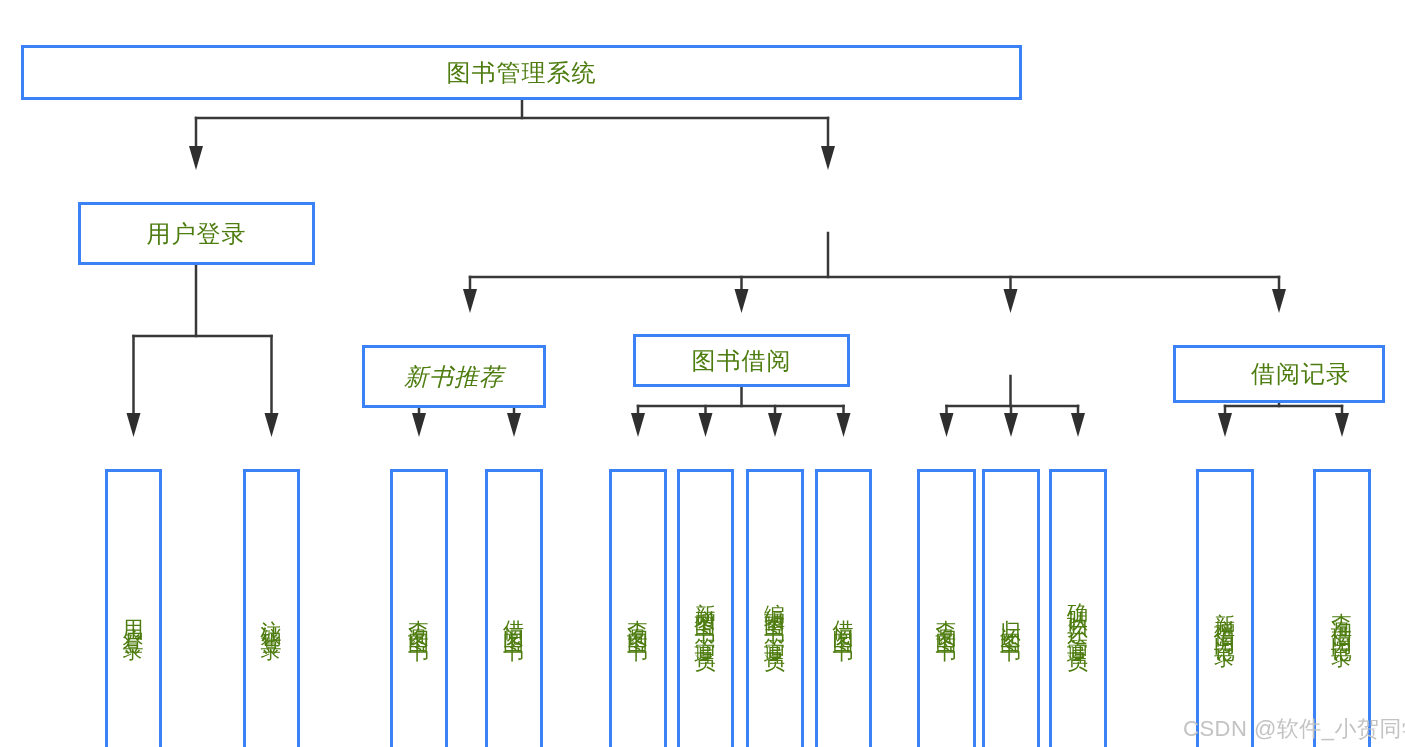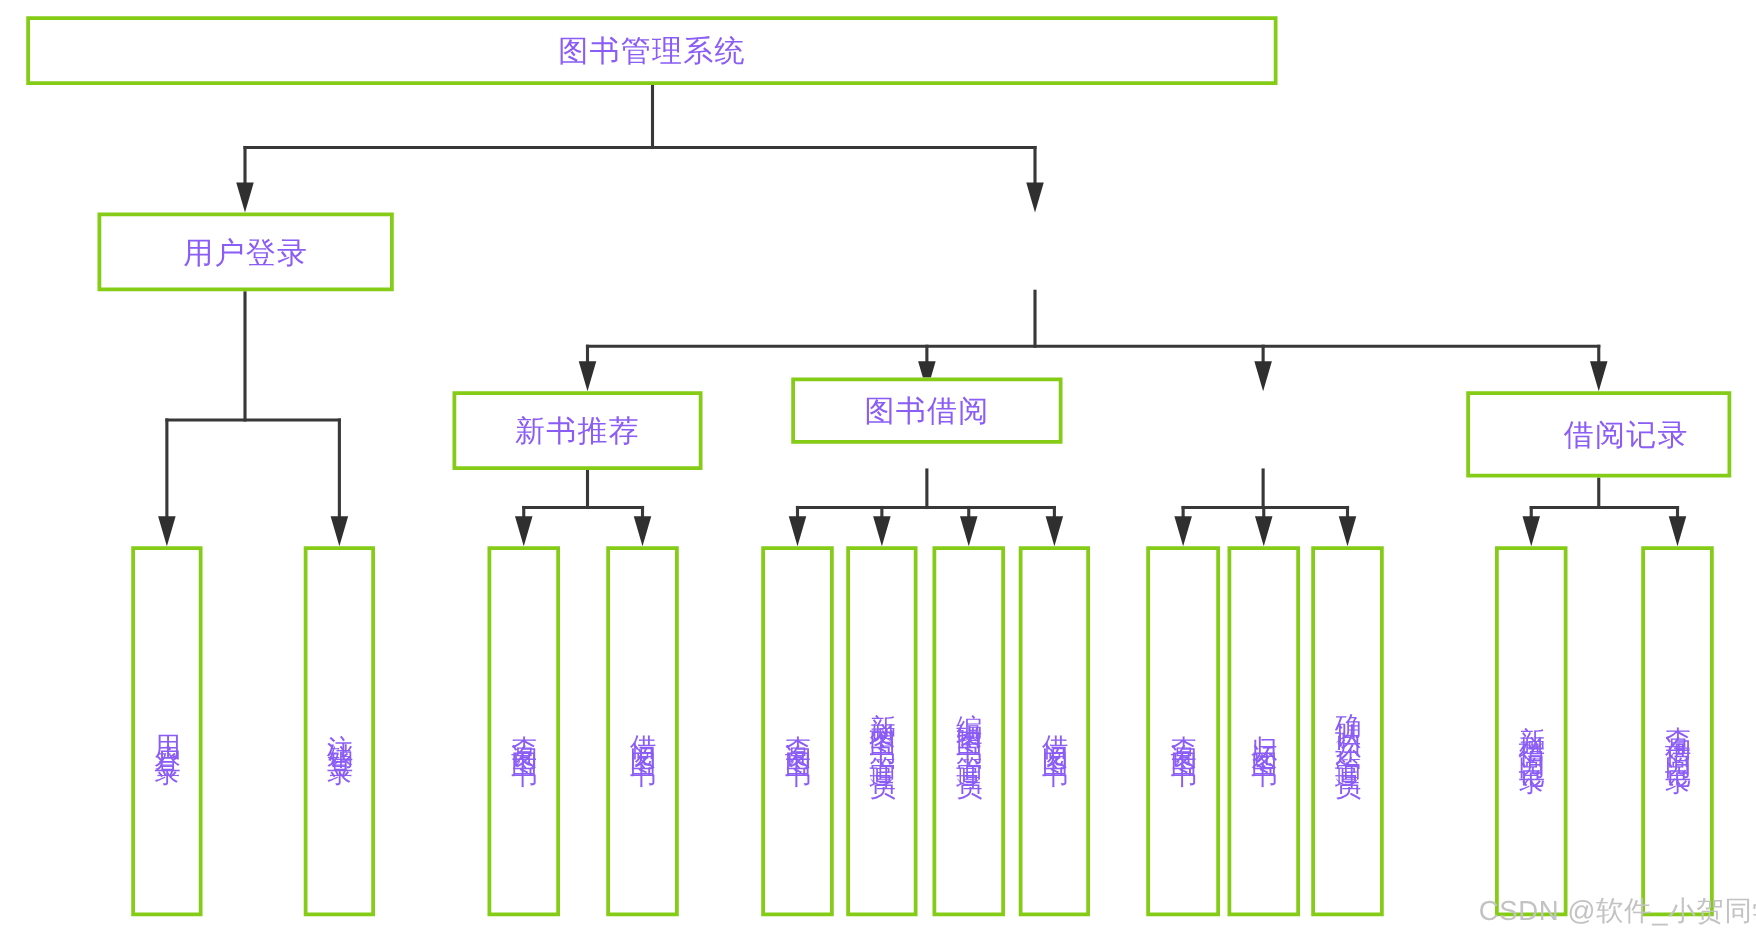--- a/index.html
+++ b/index.html
@@ -18,27 +18,28 @@
   #connectors {
     position: absolute;
     left: 0; top: 0;
     width: 1405px; height: 747px;
     z-index: 1;
   }
   .node {
     position: absolute;
     box-sizing: border-box;
     background: #ffffff;
-    border: 3px solid #84cc16;
-    color: #8b5cf6;
+    border: 3px solid #3b82f6;
+    color: #4d7c0f;
     display: flex;
     align-items: center;
     justify-content: center;
     z-index: 2;
     text-align: center;
+    margin-top: 32px;
   }
   .node.h {
     font-size: 24px;
     letter-spacing: 1px;
     white-space: nowrap;
   }
   .node.v {
     font-size: 21px;
     writing-mode: vertical-rl;
     text-orientation: upright;
@@ -144,23 +145,23 @@
       <polygon points="1218,413 1232,413 1225,437"></polygon>
       <line x1="1342" y1="406" x2="1342" y2="417"></line>
       <polygon points="1335,413 1349,413 1342,437"></polygon>
     </g>
   </svg>
 
   <div class="node h" style="left:21px; top:13px; width:1001px; height:55px;">图书管理系统</div>
 
   <div class="node h" style="left:78px; top:170px; width:237px; height:63px;">用户登录</div>
 
-  <div class="node h" style="left:362px; top:313px; width:200px; height:63px;">新书推荐</div>
+  <div class="node h" style="left:362px; top:313px; width:184px; height:63px;font-style:italic;">新书推荐</div>
   <div class="node h" style="left:633px; top:302px; width:217px; height:53px;">图书借阅</div>
-  <div class="node h" style="left:1173px; top:313px; width:212px; height:69px;padding-left:44px;">借阅记录</div>
+  <div class="node h" style="left:1173px; top:313px; width:212px; height:58px;padding-left:44px;">借阅记录</div>
 
   <div class="node v" style="left:105px; top:437px; width:57px; height:296px;">用户登录</div>
   <div class="node v" style="left:243px; top:437px; width:57px; height:296px;">注销登录</div>
 
   <div class="node v" style="left:390px; top:437px; width:58px; height:296px;">查询图书</div>
   <div class="node v" style="left:485px; top:437px; width:58px; height:296px;">借阅图书</div>
 
   <div class="node v" style="left:609px; top:437px; width:58px; height:296px;">查询图书</div>
   <div class="node v" style="left:677px; top:437px; width:57px; height:296px;">新增图书（管理员）</div>
   <div class="node v" style="left:746px; top:437px; width:58px; height:296px;">编辑图书（管理员）</div>

